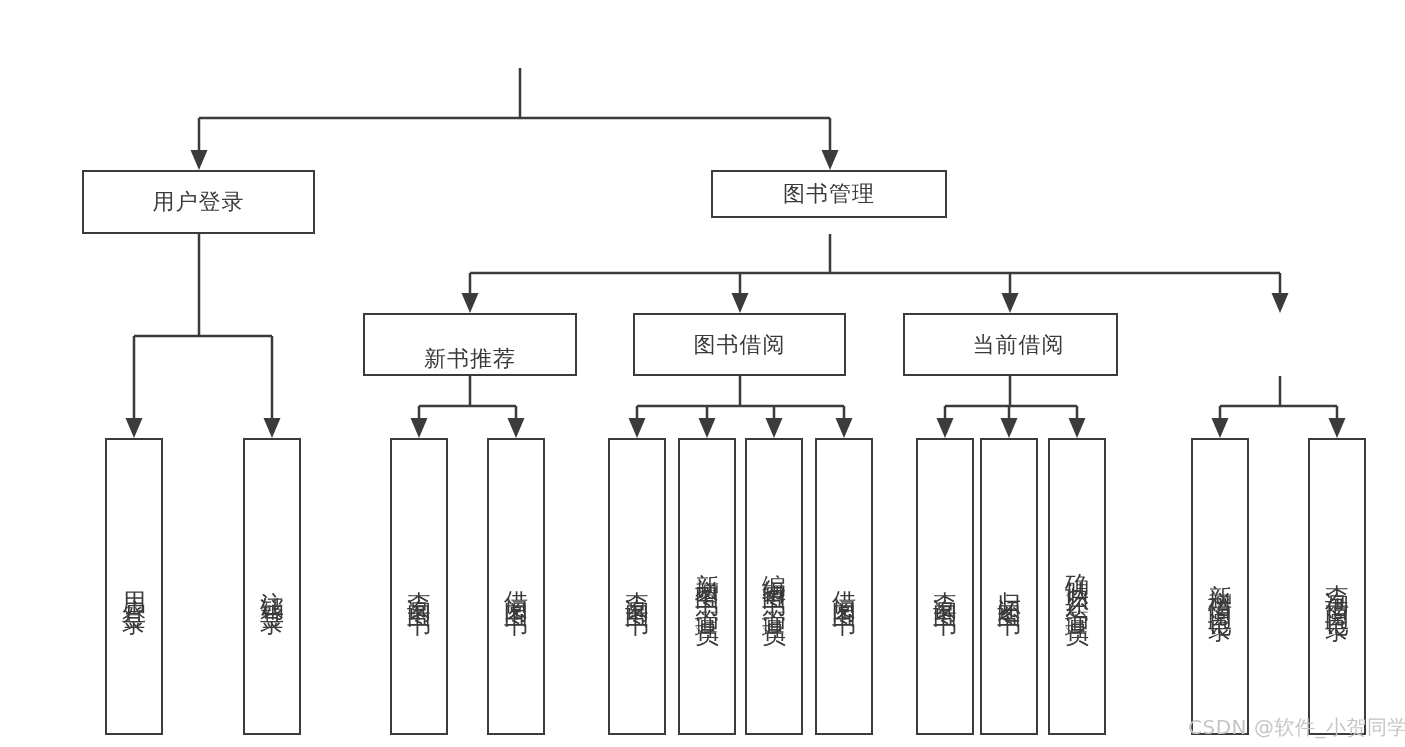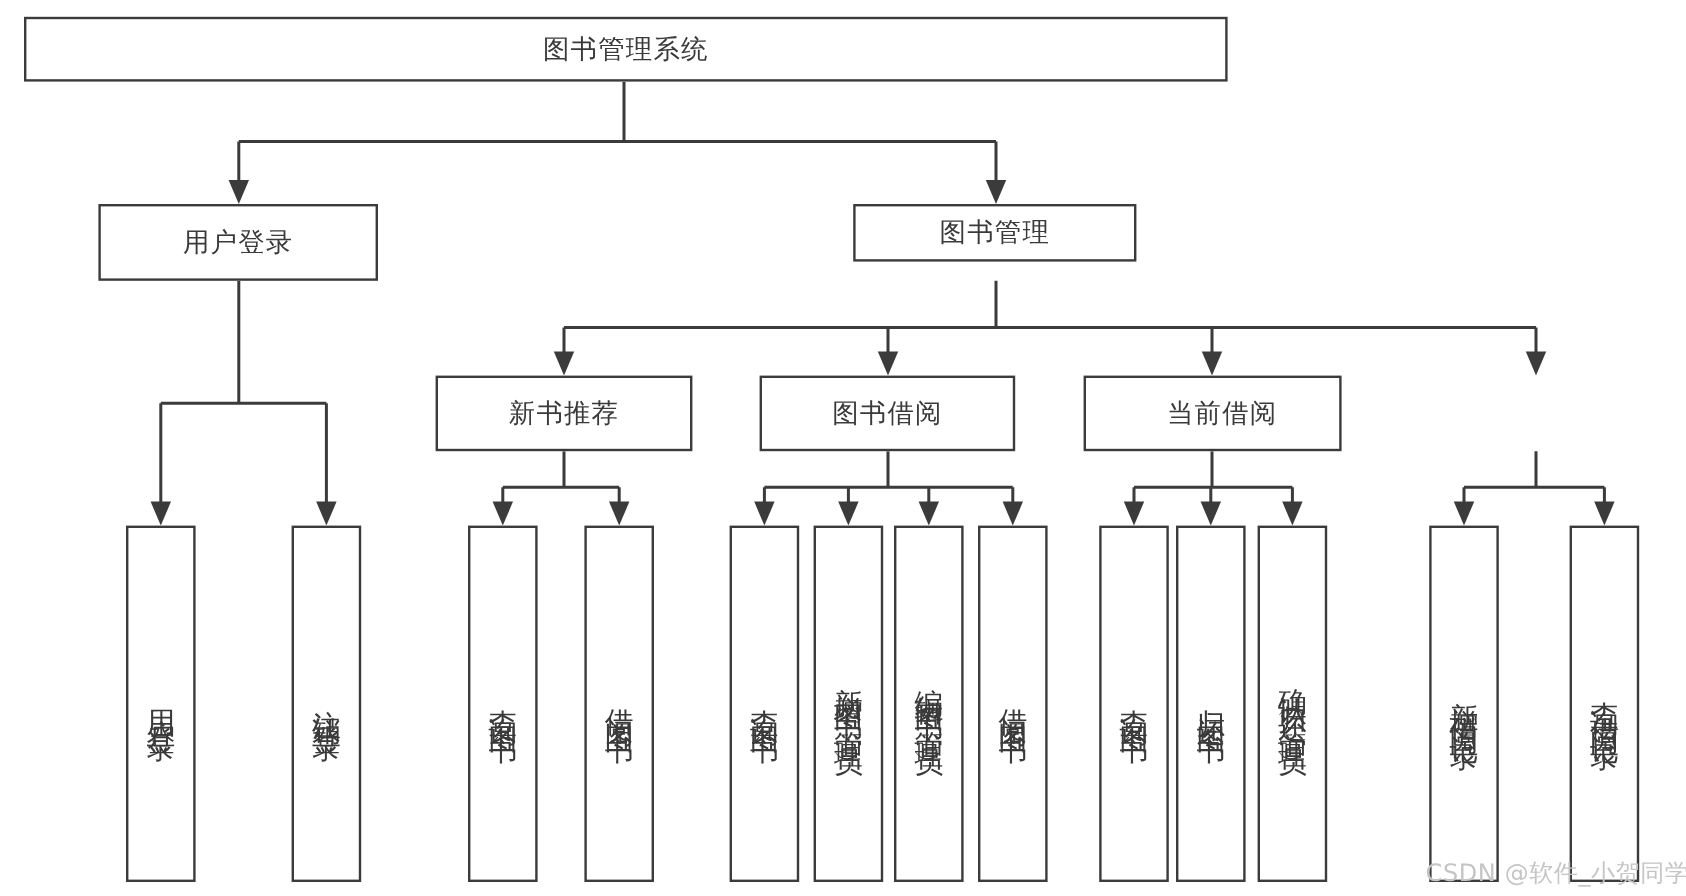--- a/index.html
+++ b/index.html
@@ -77,32 +77,29 @@
       <polygon points="765.5,418 782.5,418 774,438"></polygon>
       <polygon points="835.5,418 852.5,418 844,438"></polygon>
       <polygon points="936.5,418 953.5,418 945,438"></polygon>
       <polygon points="1000.5,418 1017.5,418 1009,438"></polygon>
       <polygon points="1068.5,418 1085.5,418 1077,438"></polygon>
       <polygon points="1211.5,418 1228.5,418 1220,438"></polygon>
       <polygon points="1328.5,418 1345.5,418 1337,438"></polygon>
     </g>
   </svg>
 
-  <div class="box" style="left:20px;top:14px;width:1003px;height:54px;">
-    <span class="hlabel">图书管理系统</span>
-  </div>
 
   <div class="box" style="left:82px;top:170px;width:233px;height:64px;">
     <span class="hlabel">用户登录</span>
   </div>
   <div class="box" style="left:711px;top:170px;width:236px;height:48px;">
     <span class="hlabel">图书管理</span>
   </div>
 
-  <div class="box" style="left:363px;top:313px;width:214px;height:63px;">
+  <div class="box" style="left:363px;top:313px;width:214px;height:63px;align-items:flex-end;">
     <span class="hlabel">新书推荐</span>
   </div>
   <div class="box" style="left:633px;top:313px;width:213px;height:63px;">
     <span class="hlabel">图书借阅</span>
   </div>
   <div class="box" style="left:903px;top:313px;width:215px;height:63px;padding-left:16px;">
     <span class="hlabel">当前借阅</span>
   </div>
 
   <div class="box leaf" style="left:105px;top:438px;width:58px;height:297px;">

